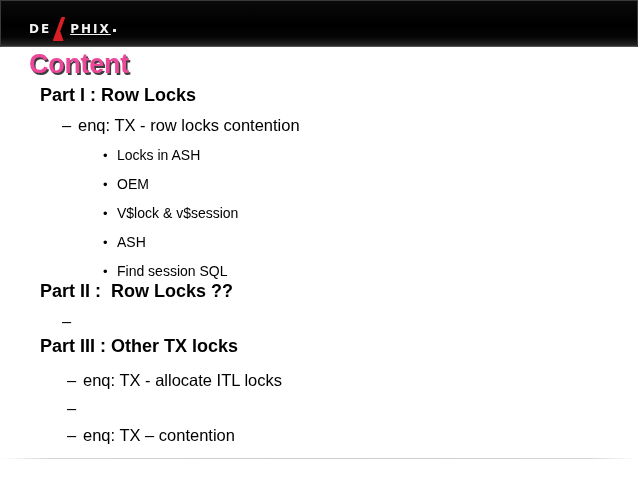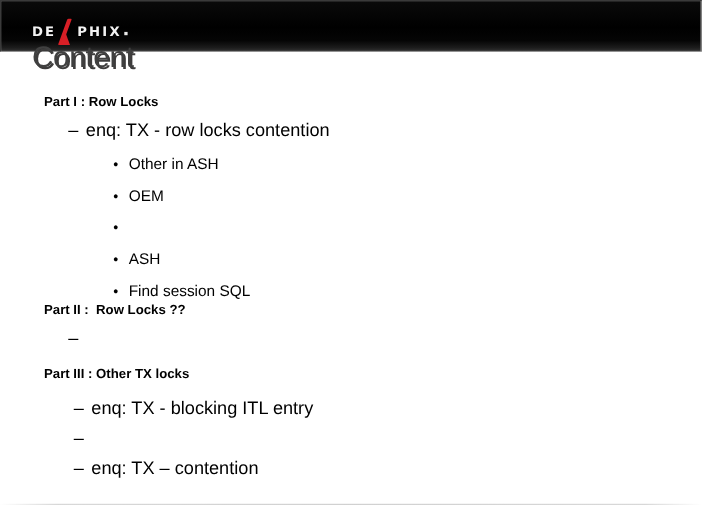--- a/index.html
+++ b/index.html
@@ -86,55 +86,55 @@
     position: absolute;
     left: 1px;
     top: 11px;
     width: 0;
     height: 0;
     border-left: 7px solid transparent;
     border-right: 3px solid transparent;
     border-bottom: 12px solid #d81f26;
     transform: skewX(6deg);
   }
-  .logo-phix { margin-left: 0px; }
+  .logo-phix { margin-left: 0px; text-decoration: underline; }
   .logo-tm {
     display: inline-block;
     width: 3px;
     height: 3px;
     background: #e9e9e9;
     vertical-align: top;
     margin-left: 2px;
     margin-top: 3px;
   }
 
   
   #slide-title {
     position: absolute;
     left: 29px;
-    top: 38px;
+    top: 50px;
     font-size: 27px;
-    font-weight: 400;
-    color: #404040;
+    font-weight: 700;
+    color: #ec4899;
     letter-spacing: -0.3px;
     line-height: 1.05;
     text-shadow: 1.6px 1.6px 0 #3d3c3c;
     white-space: nowrap;
   }
 
   
   #outline {
     position: absolute;
     left: 0;
     top: 86px;
     width: 638px;
   }
 
   .lvl1 {
-    font-size: 12px;
+    font-size: 18px;
     font-weight: 700;
     color: #000000;
     padding-left: 40px;
     line-height: 1.0;
     white-space: pre;
   }
 
   .row {
     display: flex;
     align-items: baseline;
@@ -171,21 +171,21 @@
     color: #000000;
   }
 
   
   .sp-part1   { margin-top: 0px; }
   .sp-l2      { margin-top: 13px; }
   .sp-l3-first{ margin-top: 14px; }
   .sp-l3      { margin-top: 15px; }
   .sp-part2   { margin-top: 4px; }
   .sp-l2b     { margin-top: 13px; }
-  .sp-part3   { margin-top: 18px; }
+  .sp-part3   { margin-top: 8px; }
   .sp-l2c     { margin-top: 17px; }
   .sp-l2d     { margin-top: 11px; }
 
   
   #bottom-rule {
     position: absolute;
     left: 0;
     top: 458px;
     width: 638px;
     height: 1px;
@@ -217,49 +217,50 @@
 
     <div class="lvl1 sp-part1">Part I : Row Locks</div>
 
     <div class="row lvl2 sp-l2">
       <span class="marker">–</span>
       <span>enq: TX - row locks contention</span>
     </div>
 
     <div class="row lvl3 sp-l3-first">
       <span class="marker">•</span>
-      <span>Other in ASH</span>
+      <span>Locks in ASH</span>
     </div>
     <div class="row lvl3 sp-l3">
       <span class="marker">•</span>
       <span>OEM</span>
     </div>
     <div class="row lvl3 sp-l3">
       <span class="marker">•</span>
+      <span>V$lock &amp; v$session</span>
     </div>
     <div class="row lvl3 sp-l3">
       <span class="marker">•</span>
       <span>ASH</span>
     </div>
     <div class="row lvl3 sp-l3">
       <span class="marker">•</span>
       <span>Find session SQL</span>
     </div>
 
     <div class="lvl1 sp-part2">Part II :  Row Locks ??</div>
 
     <div class="row lvl2 sp-l2b">
       <span class="marker">–</span>
     </div>
 
     <div class="lvl1 sp-part3">Part III : Other TX locks</div>
 
     <div class="row lvl2 indent-more sp-l2c">
       <span class="marker">–</span>
-      <span>enq: TX - blocking ITL entry</span>
+      <span>enq: TX - allocate ITL locks</span>
     </div>
     <div class="row lvl2 indent-more sp-l2d">
       <span class="marker">–</span>
     </div>
     <div class="row lvl2 indent-more sp-l2d">
       <span class="marker">–</span>
       <span>enq: TX – contention</span>
     </div>
 
   </div>

